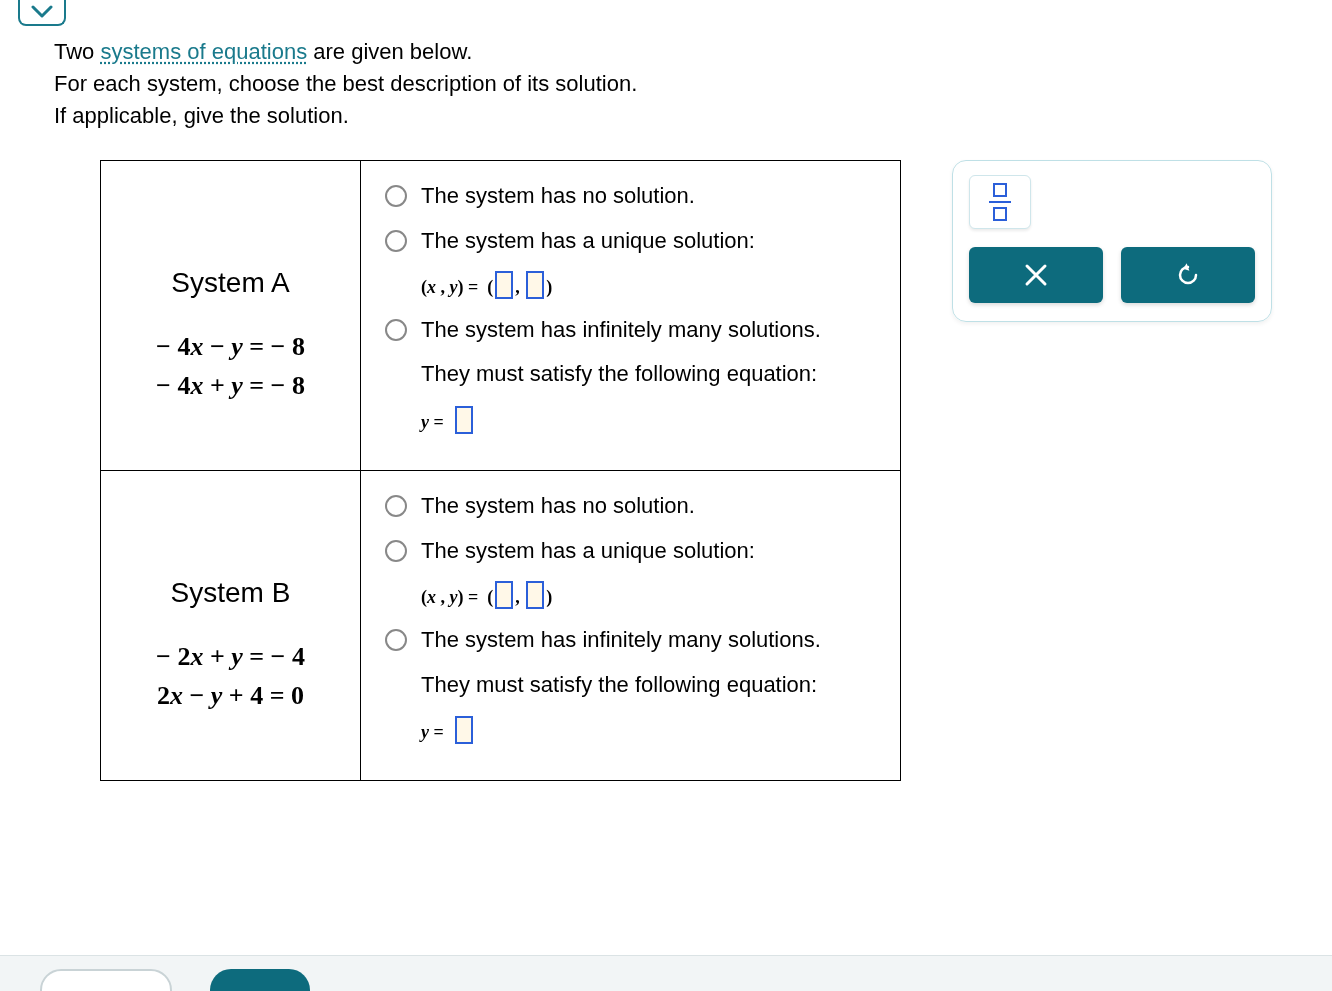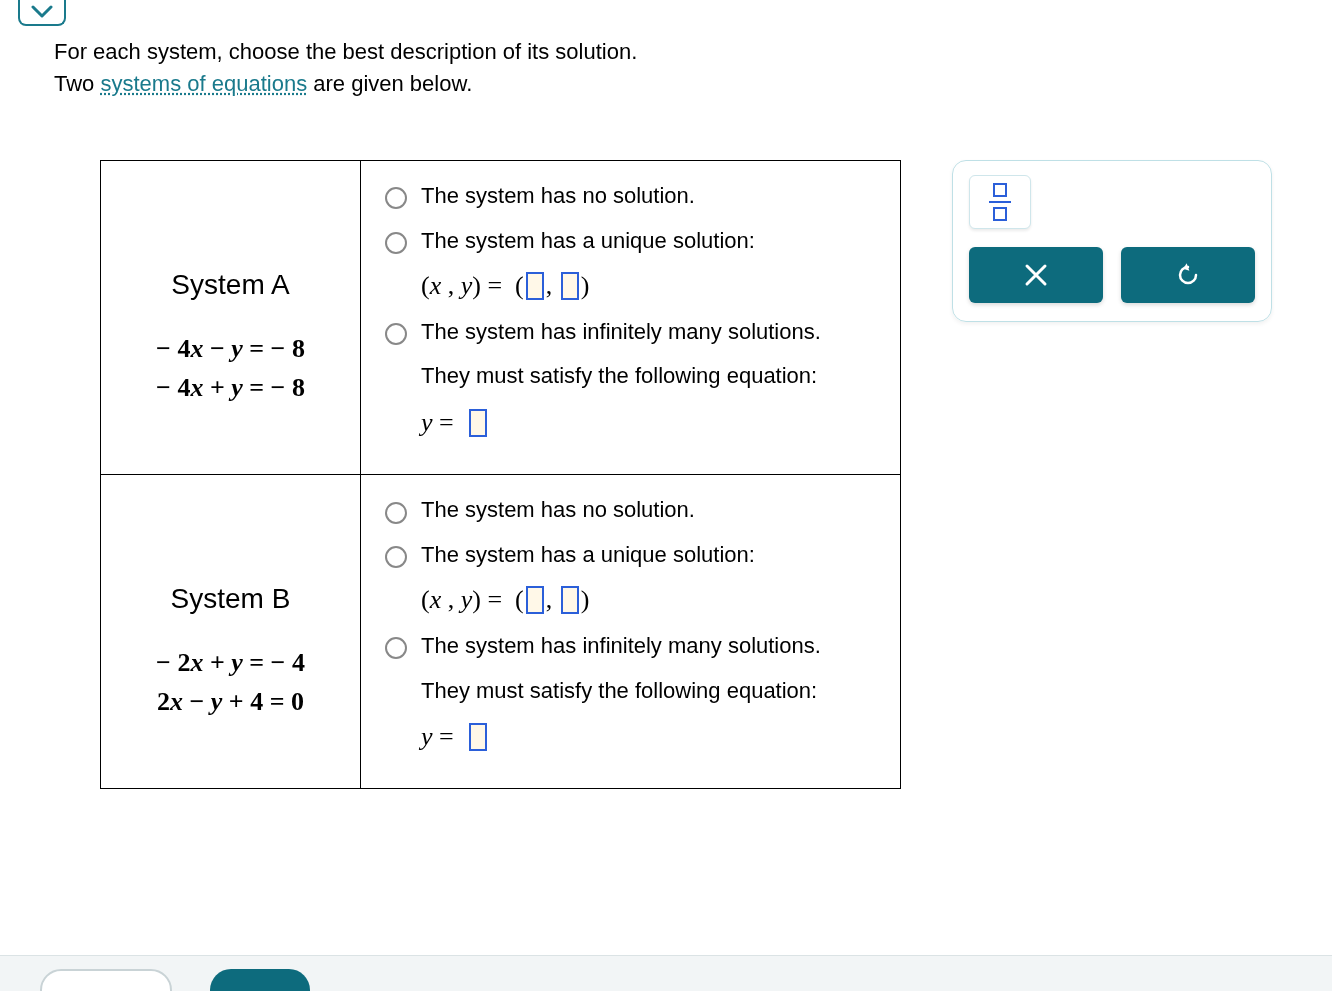--- a/index.html
+++ b/index.html
@@ -66,21 +66,21 @@
       line-height: 1.5;
       white-space: nowrap;
       font-weight: bold;
     }
     .eq .num, .eq .op, .eq .rm { font-style: normal; }
     .op-cell {
       width: 540px;
     }
     .opt-row {
       display: flex;
-      align-items: center;
+      align-items: flex-start;
       gap: 14px;
       margin-bottom: 14px;
     }
     .radio {
       width: 22px;
       height: 22px;
       border: 2px solid #888;
       border-radius: 50%;
       flex-shrink: 0;
       margin-top: 4px;
@@ -89,22 +89,23 @@
     .opt-text {
       font-size: 22px;
       line-height: 1.4;
     }
     .indent {
       margin-left: 36px;
       margin-bottom: 16px;
     }
     .xy-expr {
       font-family: 'Times New Roman', Times, serif;
-      font-size: 26px;
+      font-size: 18px;
       font-style: italic;
+      font-weight: bold;
     }
     .xy-expr .rm { font-style: normal; }
     .input-placeholder {
       display: inline-block;
       width: 18px;
       height: 28px;
       border: 2px solid #2b5fd9;
       background: #fff8e8;
       vertical-align: -6px;
       cursor: text;
@@ -199,24 +200,25 @@
 </head>
 <body>
 
 <div class="chevron-box">
   <svg width="22" height="14" viewBox="0 0 22 14">
     <path d="M2 2 L11 11 L20 2" stroke="#1a7a8c" stroke-width="3" fill="none" stroke-linecap="round" stroke-linejoin="round"></path>
   </svg>
 </div>
 
 <div class="intro">
-  <div>For each system, choose the best description of its solution.</div>
   <div>
     <span>Two </span><a href="#">systems of equations</a><span> are given below.</span>
   </div>
+  <div>For each system, choose the best description of its solution.</div>
+  <div>If applicable, give the solution.</div>
 </div>
 
 <table class="main-table">
 
   <tbody>
       <tr>
     <td class="sys-cell">
       <div class="sys-title">System A</div>
       <div class="eq"><span class="op">−</span> <span class="num">4</span>x <span class="op">−</span> y <span class="op">=</span> <span class="op">−</span> <span class="num">8</span></div>
       <div class="eq"><span class="op">−</span> <span class="num">4</span>x <span class="op">+</span> y <span class="op">=</span> <span class="op">−</span> <span class="num">8</span></div>

